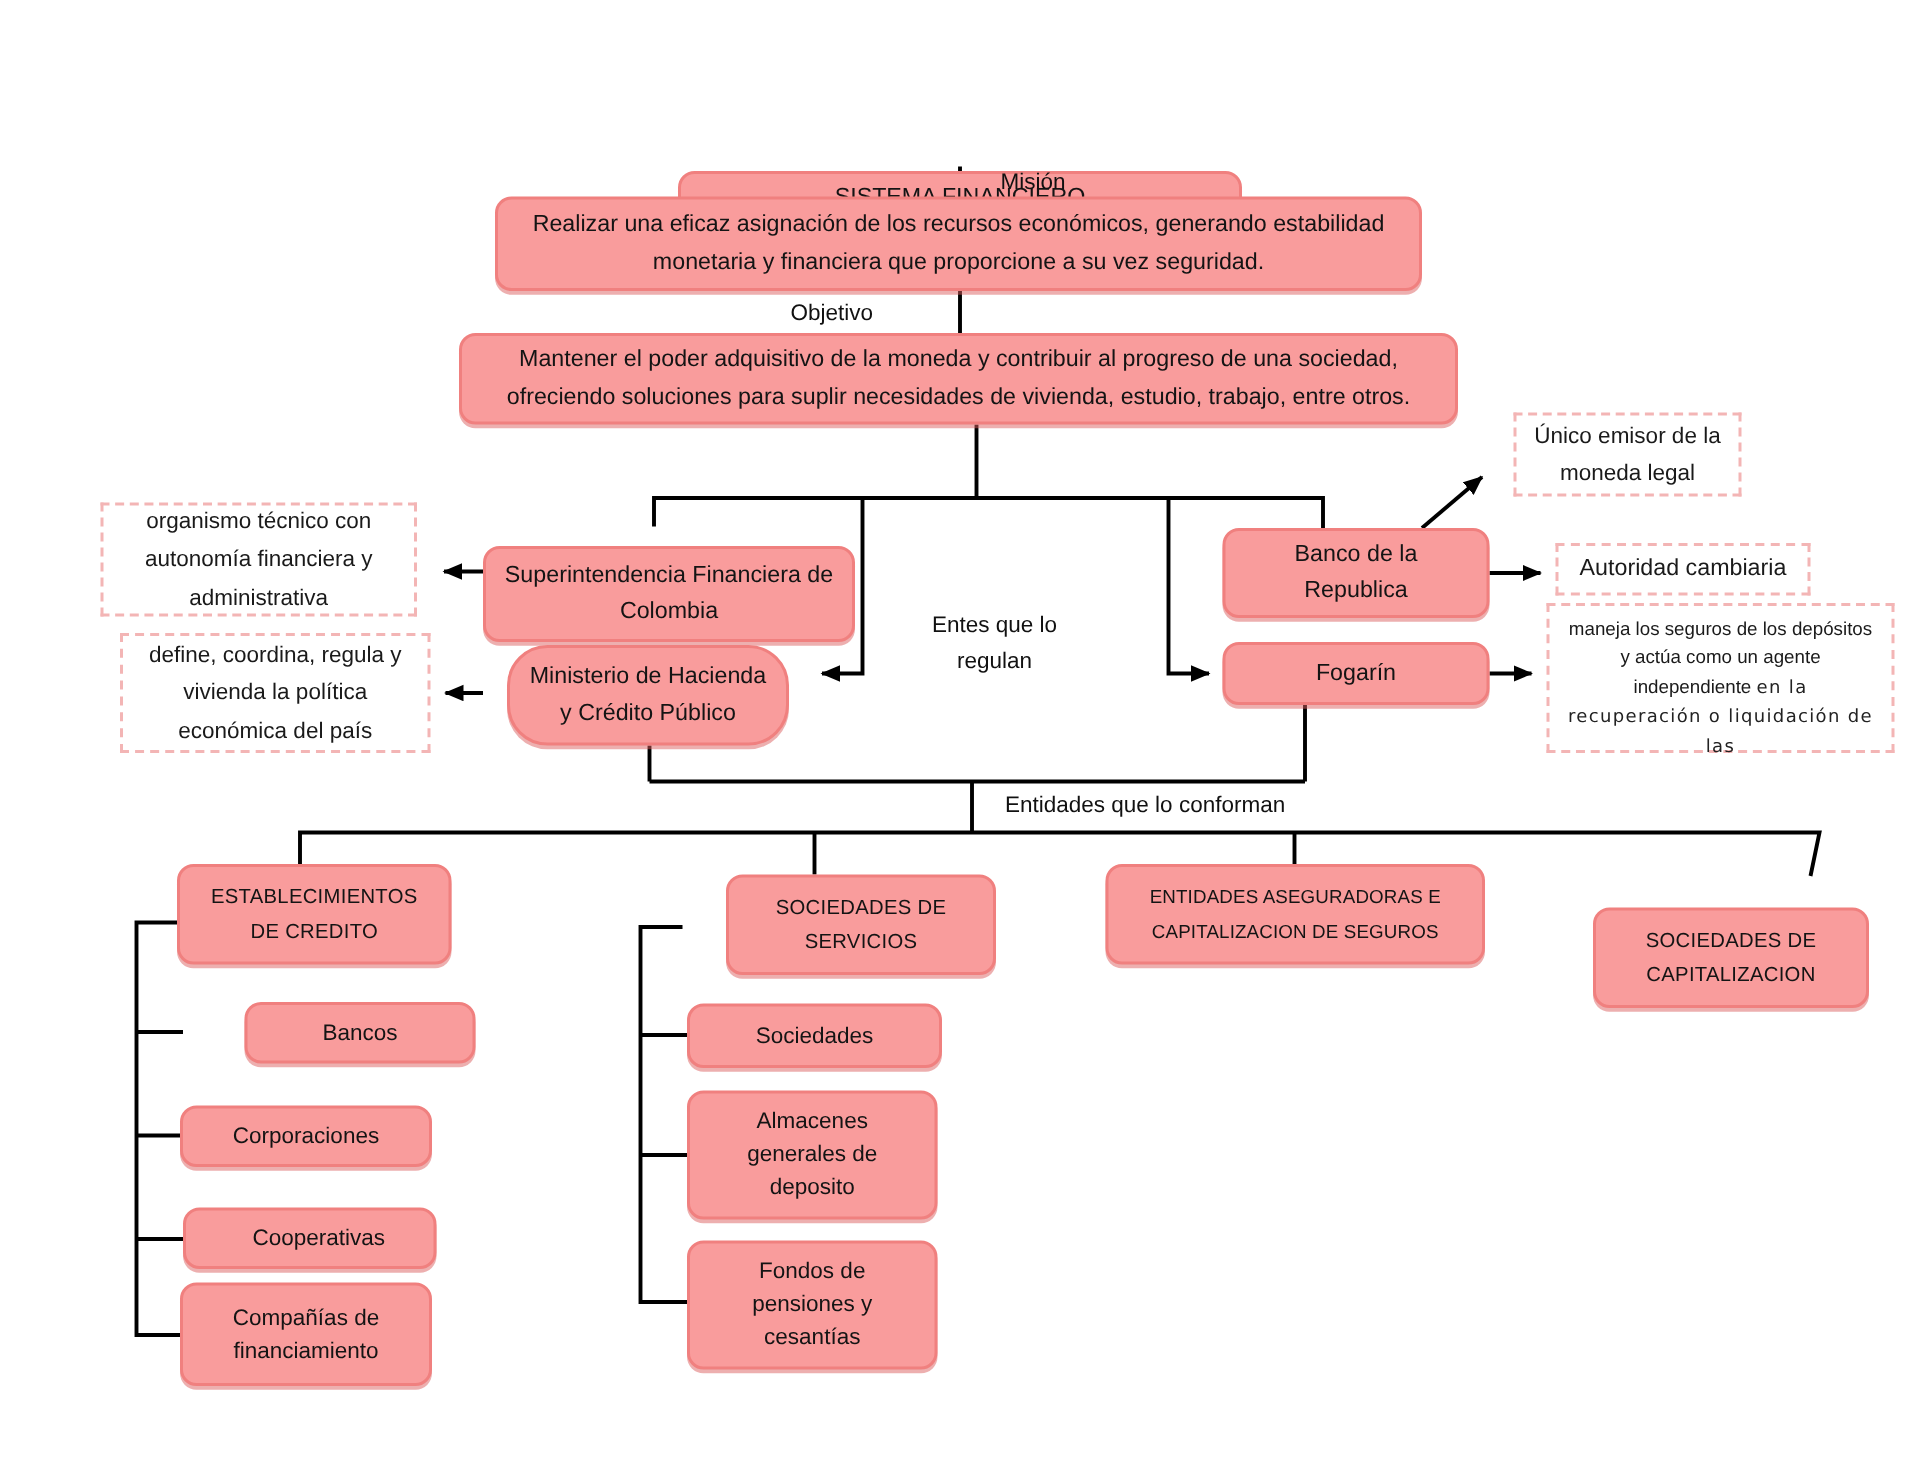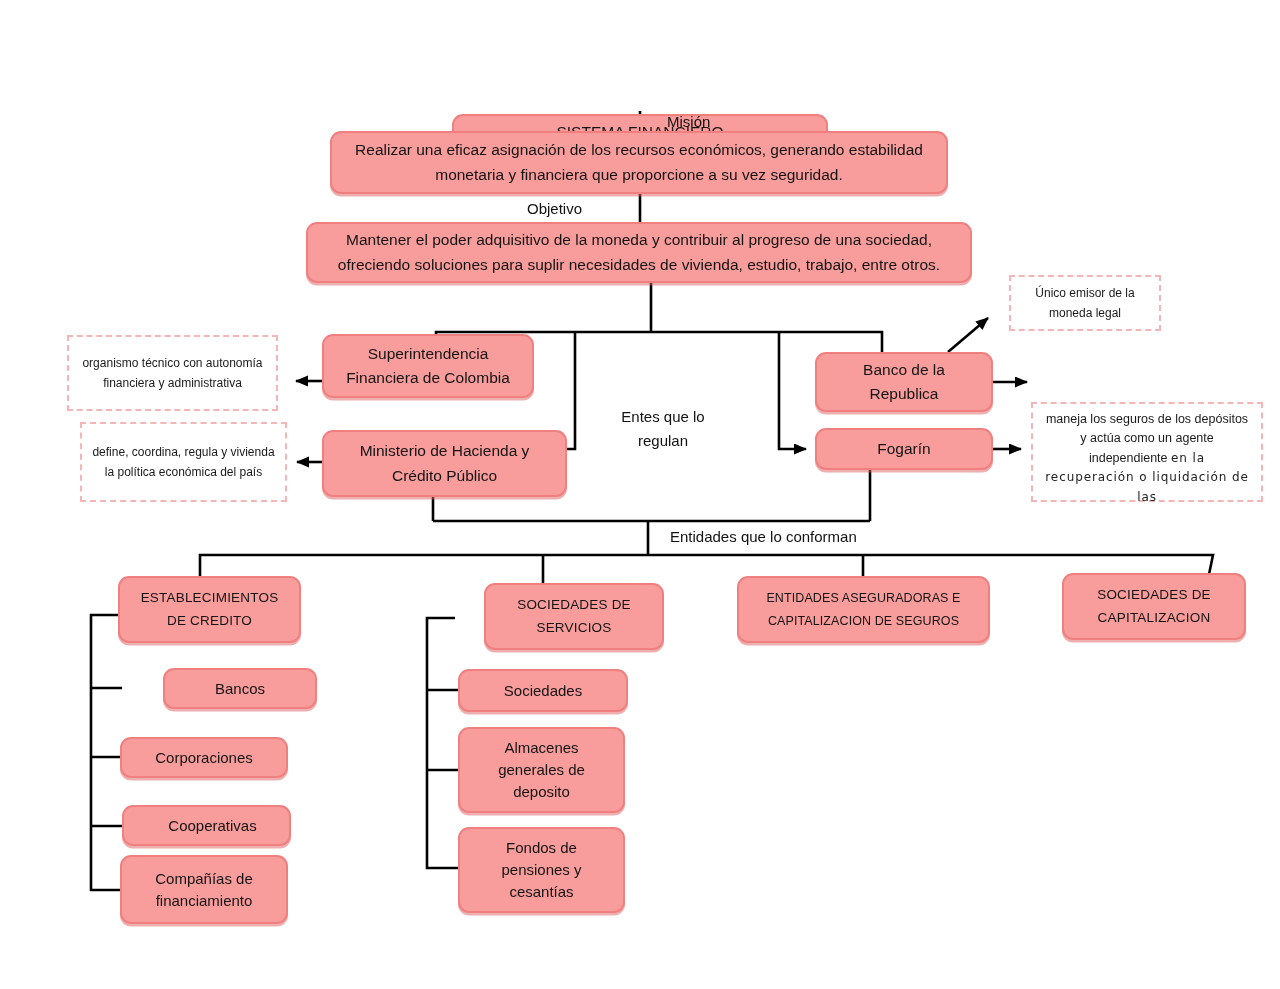--- a/index.html
+++ b/index.html
@@ -15,21 +15,21 @@
     font-size:15.5px;line-height:1.55;color:#141414;padding:4px 12px;
   }
   .node.small{font-size:15px;line-height:1.45;}
   .node.hdr{font-size:13.5px;line-height:1.7;letter-spacing:.2px;}
   .node.hdr-sm{font-size:12.5px;line-height:1.8;letter-spacing:.1px;}
 
   .dashed{
     position:absolute;box-sizing:border-box;background:#ffffff;
     border:2px dashed #F3B5B5;
     display:flex;align-items:center;justify-content:center;text-align:center;
-    font-size:12px;line-height:1.7;color:#1a1a1a;padding:4px 10px;
+    font-size:15px;line-height:1.7;color:#1a1a1a;padding:4px 10px;
   }
   .dashed.fine{font-size:12.5px;line-height:1.55;padding:6px 12px;display:block;}
   .dashed.fine .tail{letter-spacing:.9px;color:#222;font-family:"DejaVu Sans",sans-serif;font-size:12px;}
 
   .lbl{position:absolute;font-size:15px;color:#111;white-space:nowrap;}
   .lbl.center2{white-space:normal;text-align:center;line-height:1.6;}
 </style>
 </head>
 <body>
 
@@ -76,46 +76,47 @@
   <div class="lbl" style="left:667px;top:113px;">Misión</div>
 
   <div class="node" style="left:330px;top:131px;width:618px;height:63px;">Realizar una eficaz asignación de los recursos económicos, generando estabilidad monetaria y financiera que proporcione a su vez seguridad.</div>
 
   <div class="lbl" style="left:527px;top:200px;">Objetivo</div>
 
   <div class="node" style="left:306px;top:222px;width:666px;height:61px;">Mantener el poder adquisitivo de la moneda y contribuir al progreso de una sociedad, ofreciendo soluciones para suplir necesidades de vivienda, estudio, trabajo, entre otros.</div>
 
   <div class="lbl center2" style="left:598px;top:405px;width:130px;">Entes que lo regulan</div>
 
-  <div class="node" style="left:322px;top:334px;width:212px;height:64px;">Superintendencia Financiera de Colombia</div>
+  <div class="node" style="left:322px;top:364px;width:248px;height:64px;">Superintendencia Financiera de Colombia</div>
 
-  <div class="node" style="left:322px;top:430px;width:245px;height:67px;">Ministerio de Hacienda y Crédito Público</div>
+  <div class="node" style="left:338px;top:430px;width:188px;height:67px;border-radius:27px;">Ministerio de Hacienda y Crédito Público</div>
 
   <div class="node" style="left:815px;top:428px;width:178px;height:42px;">Fogarín</div>
 
   <div class="node" style="left:815px;top:352px;width:178px;height:60px;">Banco de la Republica</div>
 
   <div class="dashed" style="left:67px;top:335px;width:211px;height:76px;">organismo técnico con autonomía financiera y administrativa</div>
 
   <div class="dashed" style="left:80px;top:422px;width:207px;height:80px;">define, coordina, regula y vivienda la política económica del país</div>
 
   <div class="dashed" style="left:1009px;top:275px;width:152px;height:56px;">Único emisor de la moneda legal</div>
 
+  <div class="dashed" style="left:1037px;top:362px;width:170px;height:35px;font-size:15.5px;">Autoridad cambiaria</div>
 
   <div class="dashed fine" style="left:1031px;top:402px;width:232px;height:100px;"><span>maneja los seguros de los depósitos y actúa como un agente independiente</span> <span class="tail">en la recuperación o liquidación de las</span></div>
 
   <div class="lbl" style="left:670px;top:528px;">Entidades que lo conforman</div>
 
   <div class="node hdr" style="left:118px;top:576px;width:183px;height:67px;">ESTABLECIMIENTOS DE CREDITO</div>
 
   <div class="node hdr" style="left:455px;top:583px;width:180px;height:67px;margin-left:29px;">SOCIEDADES DE SERVICIOS</div>
 
   <div class="node hdr-sm" style="left:737px;top:576px;width:253px;height:67px;">ENTIDADES ASEGURADORAS E CAPITALIZACION DE SEGUROS</div>
 
-  <div class="node hdr" style="left:1062px;top:573px;width:184px;height:67px;">SOCIEDADES DE CAPITALIZACION</div>
+  <div class="node hdr" style="left:1062px;top:605px;width:184px;height:67px;">SOCIEDADES DE CAPITALIZACION</div>
 
   <div class="node small" style="left:122px;top:668px;width:154px;height:41px;margin-left:41px;">Bancos</div>
 
   <div class="node small" style="left:120px;top:737px;width:168px;height:41px;">Corporaciones</div>
 
   <div class="node small" style="left:122px;top:805px;width:169px;height:41px;padding-left:24px;">Cooperativas</div>
 
   <div class="node small" style="left:120px;top:855px;width:168px;height:69px;">Compañías de financiamiento</div>
 
   <div class="node small" style="left:458px;top:669px;width:170px;height:43px;">Sociedades</div>

